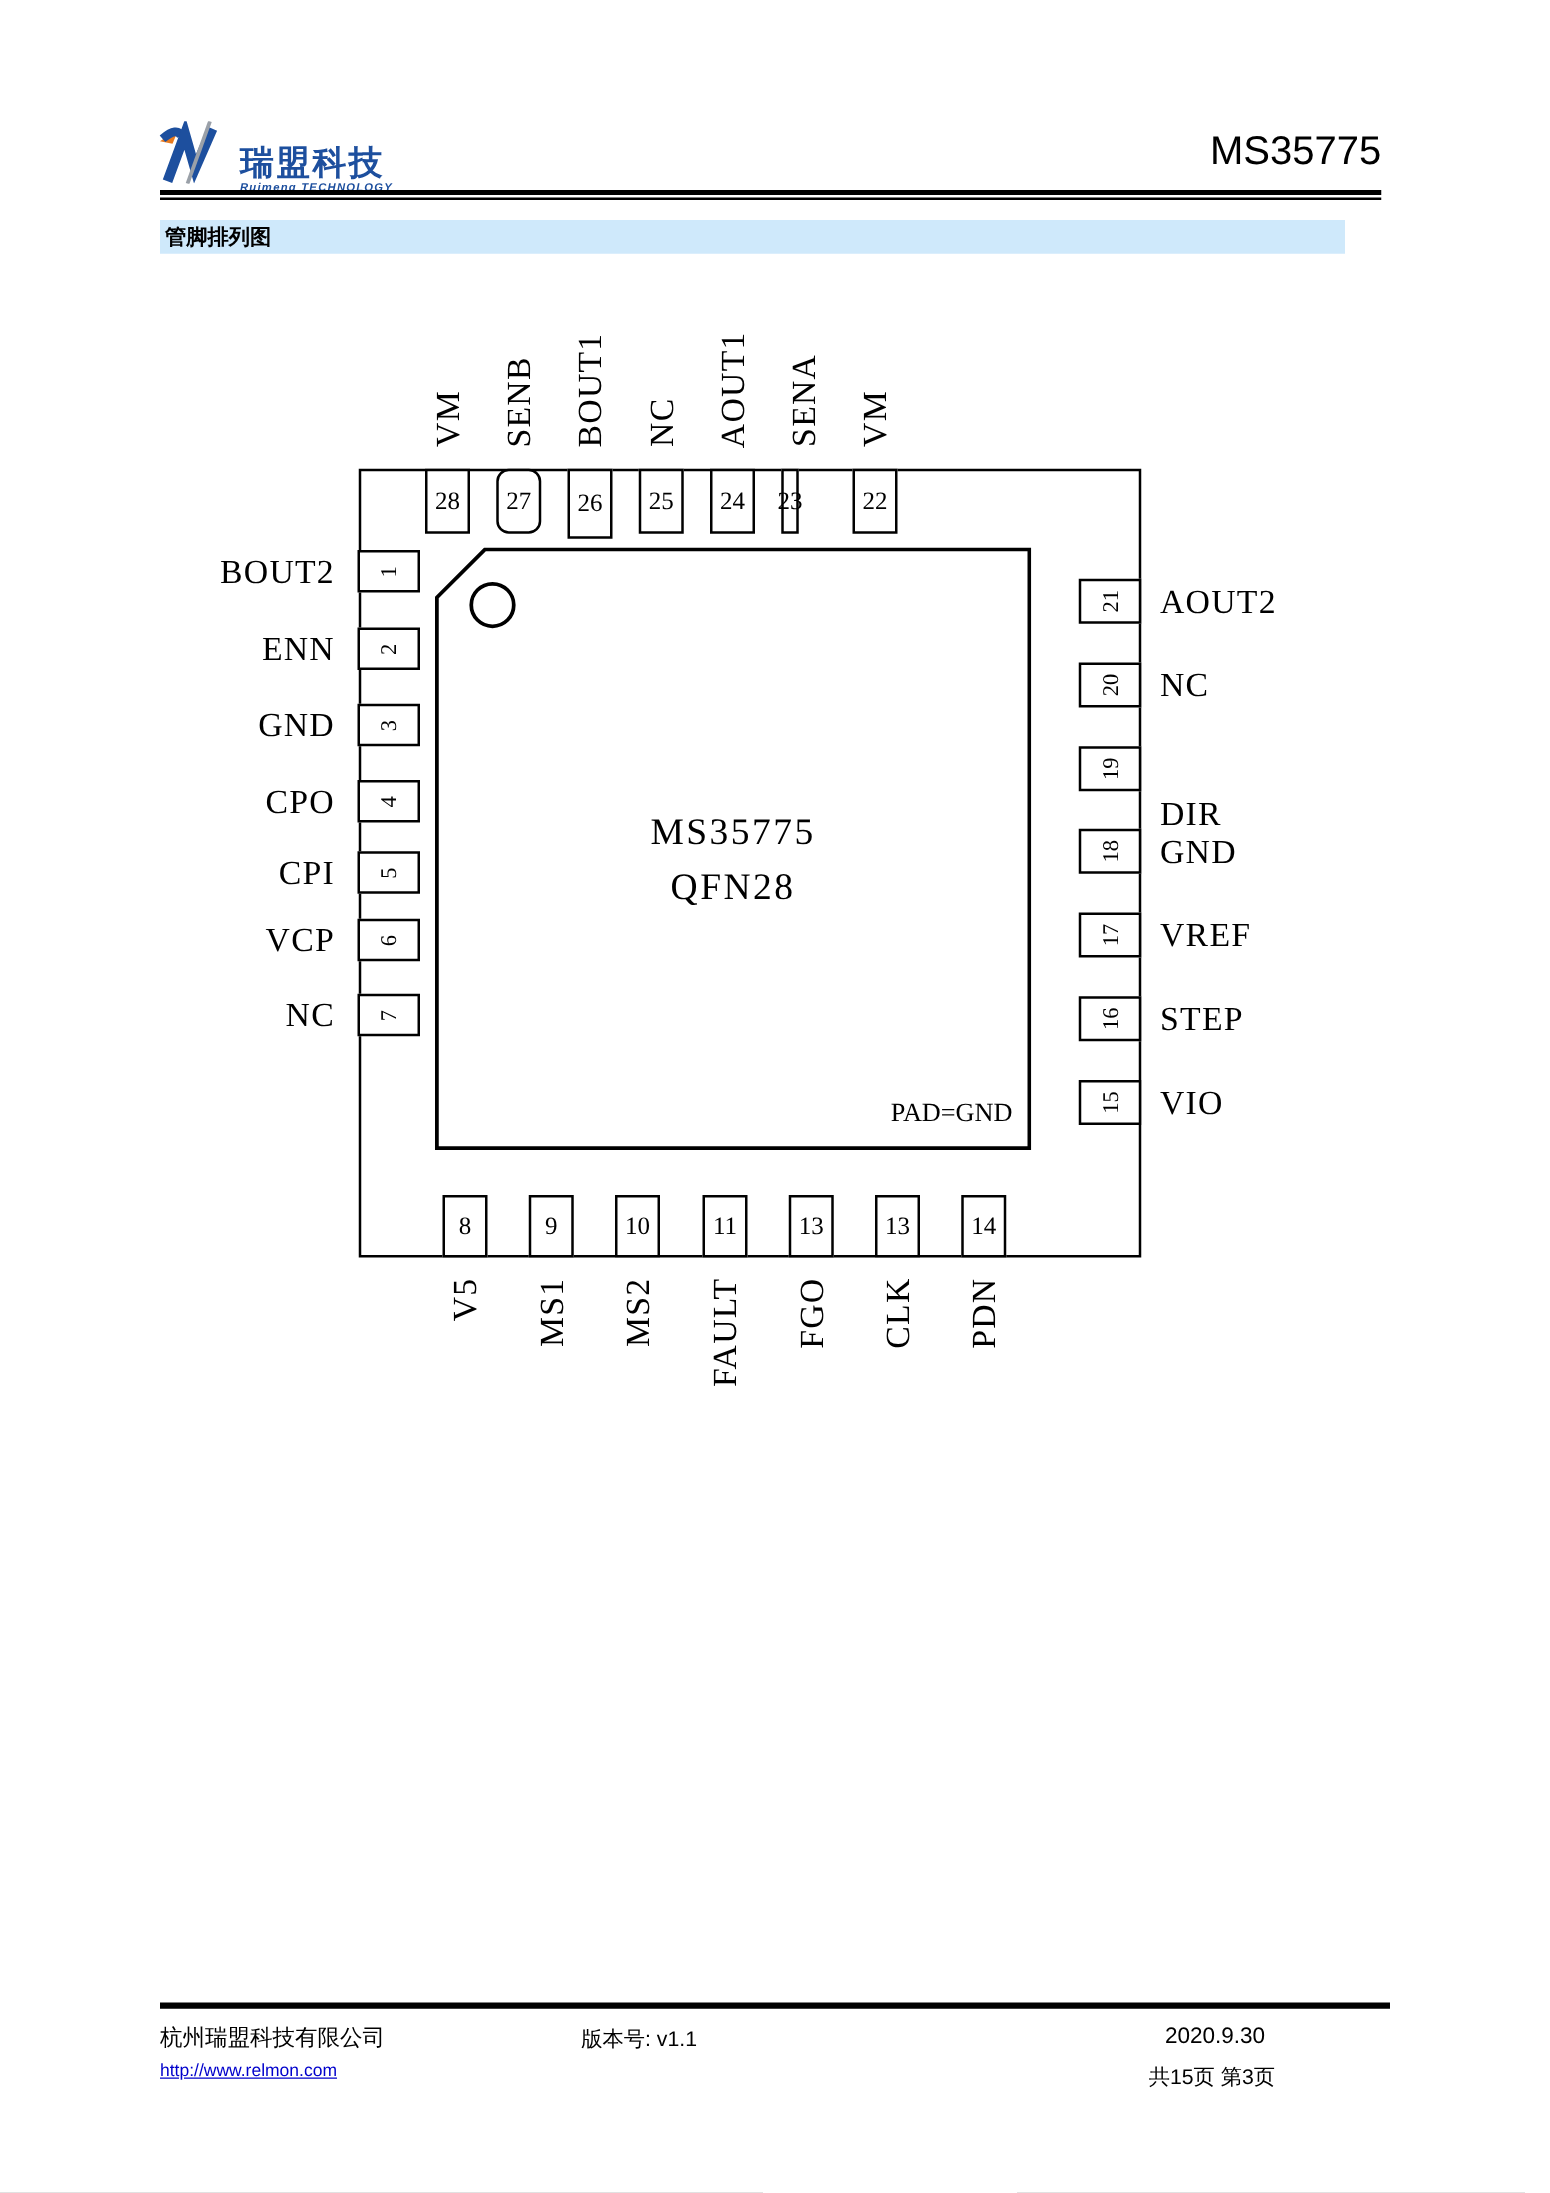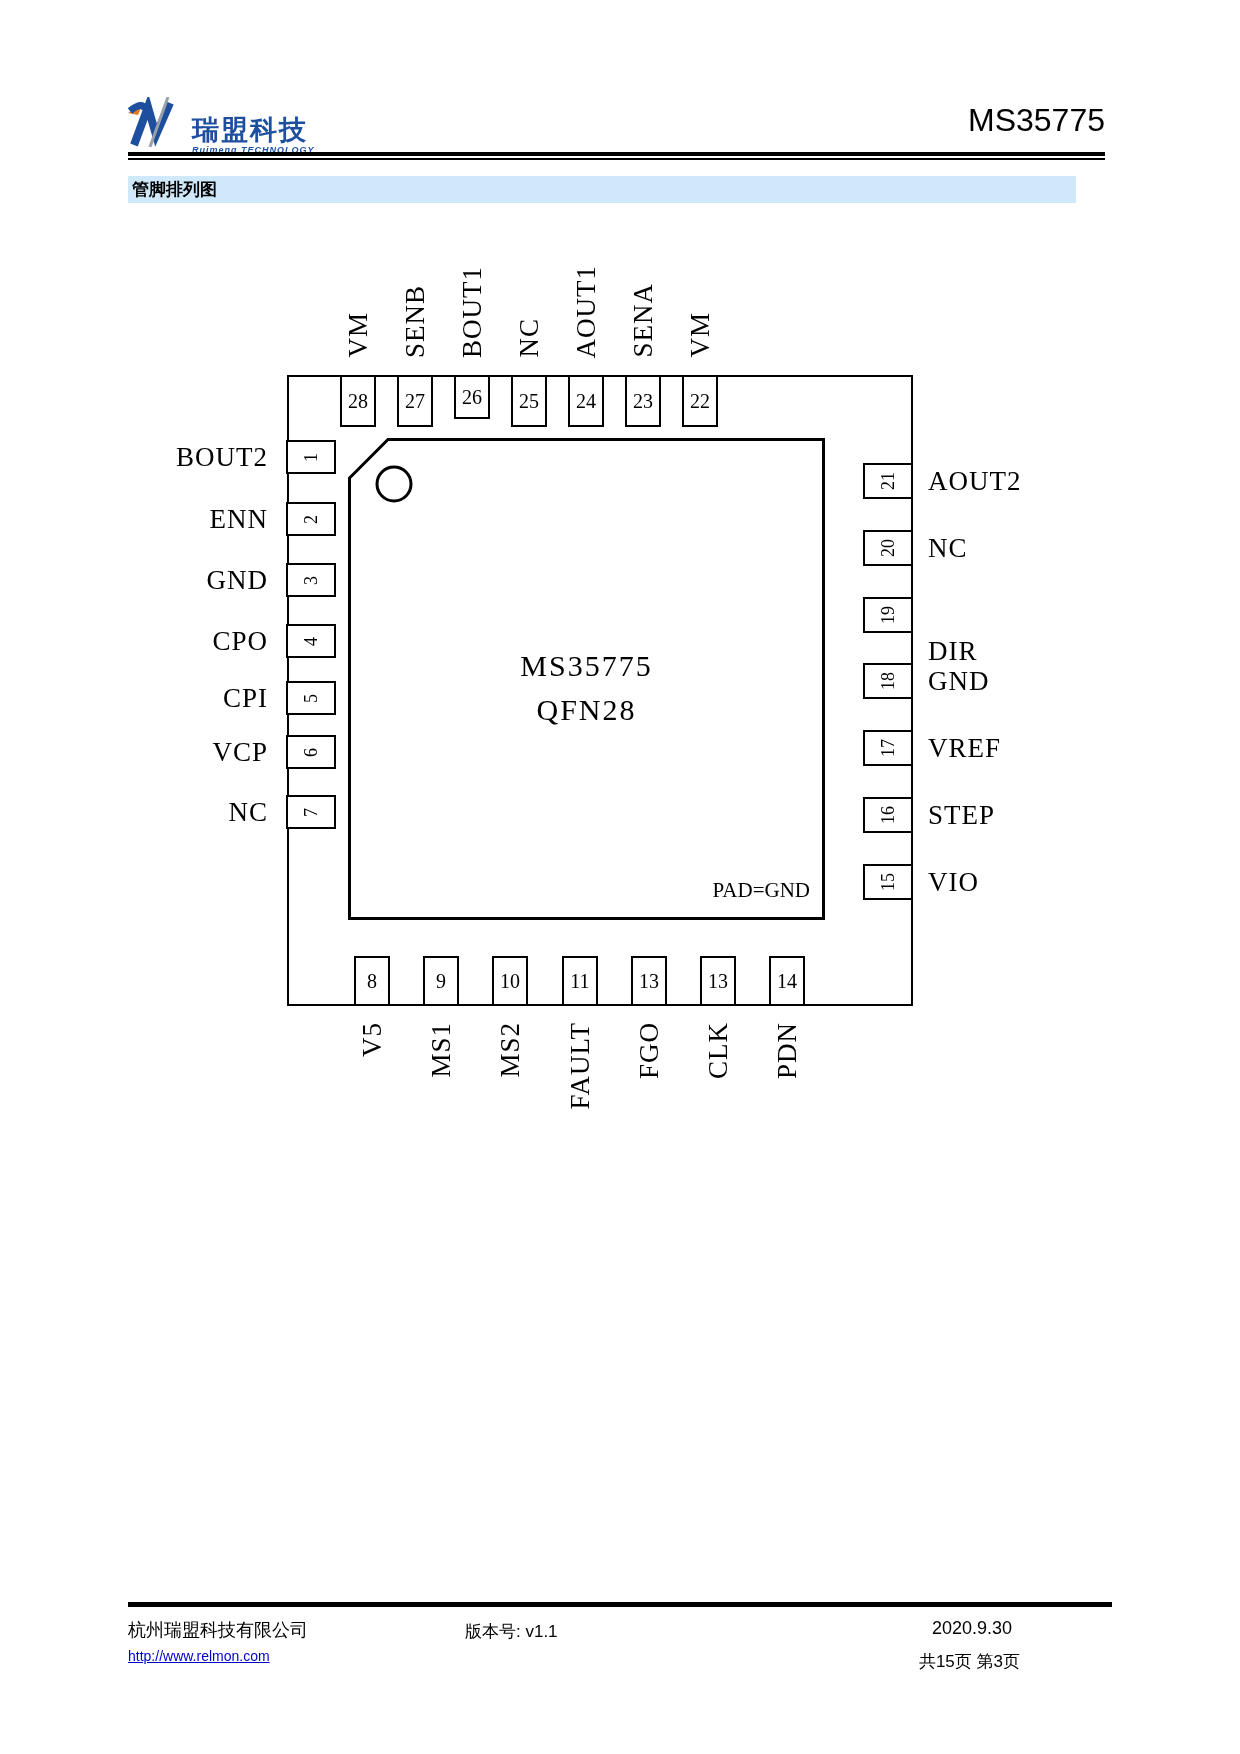--- a/index.html
+++ b/index.html
@@ -89,29 +89,29 @@
   <div class="pad-note">PAD=GND</div>
 
   <div class="footer-rule"></div>
   <div class="ft-company">杭州瑞盟科技有限公司</div>
   <a class="ft-url">http://www.relmon.com</a>
   <div class="ft-version">版本号: v1.1</div>
   <div class="ft-date">2020.9.30</div>
   <div class="ft-pages">共15页 第3页</div>
 <div class="pin-box" style="left: 340px; top: 375px; width: 36px; height: 52px;">28</div>
     <div class="vlabel" style="left: 343px; bottom: 1396px;">VM</div>
-    <div class="pin-box" style="left: 397px; top: 375px; width: 36px; height: 52px;">27</div>
+    <div class="pin-box" style="left: 397px; top: 375px; width: 36px; height: 52px; border-radius: 10px;">27</div>
     <div class="vlabel" style="left: 400px; bottom: 1396px;">SENB</div>
-    <div class="pin-box" style="left: 454px; top: 375px; width: 36px; height: 44px;">26</div>
+    <div class="pin-box" style="left: 454px; top: 375px; width: 36px; height: 56px;">26</div>
     <div class="vlabel" style="left: 457px; bottom: 1396px;">BOUT1</div>
     <div class="pin-box" style="left: 511px; top: 375px; width: 36px; height: 52px;">25</div>
     <div class="vlabel" style="left: 514px; bottom: 1396px;">NC</div>
     <div class="pin-box" style="left: 568px; top: 375px; width: 36px; height: 52px;">24</div>
     <div class="vlabel" style="left: 571px; bottom: 1396px;">AOUT1</div>
-    <div class="pin-box" style="left: 625px; top: 375px; width: 36px; height: 52px; font-family: Liberation Serif, serif;">23</div>
+    <div class="pin-box" style="left: 625px; top: 375px; width: 14px; height: 52px; font-family: Liberation Serif, serif;">23</div>
     <div class="vlabel" style="left: 628px; bottom: 1396px;">SENA</div>
     <div class="pin-box" style="left: 682px; top: 375px; width: 36px; height: 52px;">22</div>
     <div class="vlabel" style="left: 685px; bottom: 1396px;">VM</div>
     <div class="pin-box" style="left: 354px; top: 956px; width: 36px; height: 50px;">8</div>
     <div class="vlabel" style="left: 357px; top: 1022px;">V5</div>
     <div class="pin-box" style="left: 423px; top: 956px; width: 36px; height: 50px;">9</div>
     <div class="vlabel" style="left: 426px; top: 1022px;">MS1</div>
     <div class="pin-box" style="left: 492px; top: 956px; width: 36px; height: 50px;">10</div>
     <div class="vlabel" style="left: 495px; top: 1022px;">MS2</div>
     <div class="pin-box" style="left: 562px; top: 956px; width: 36px; height: 50px;">11</div>

